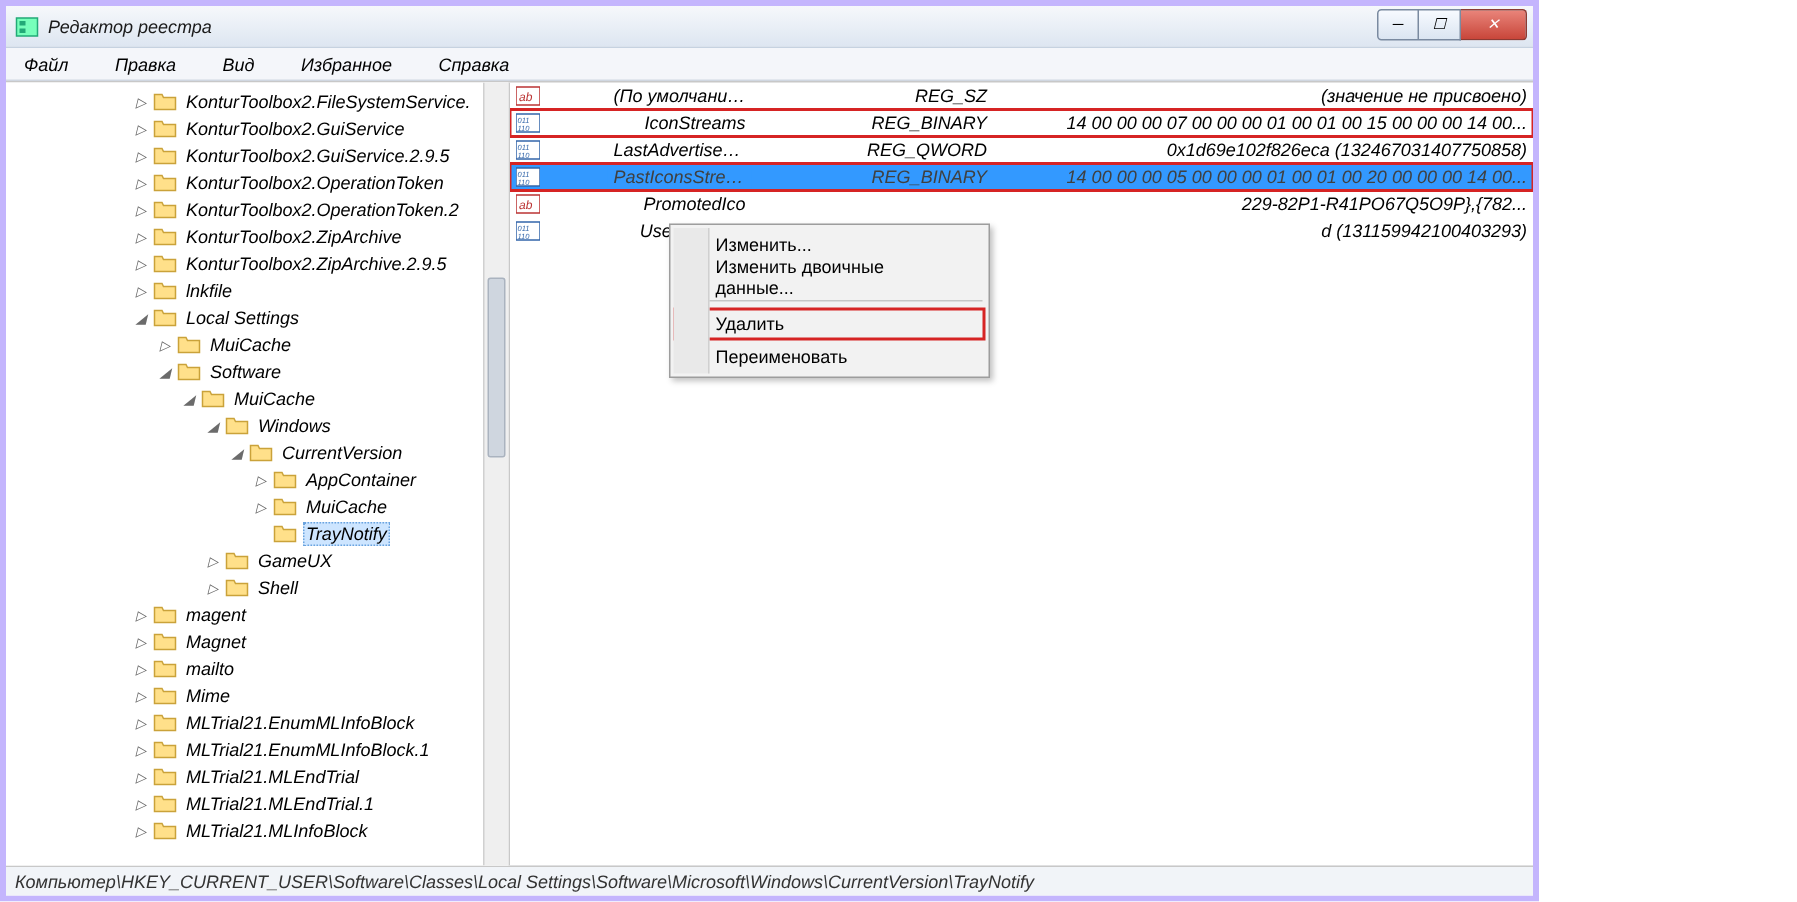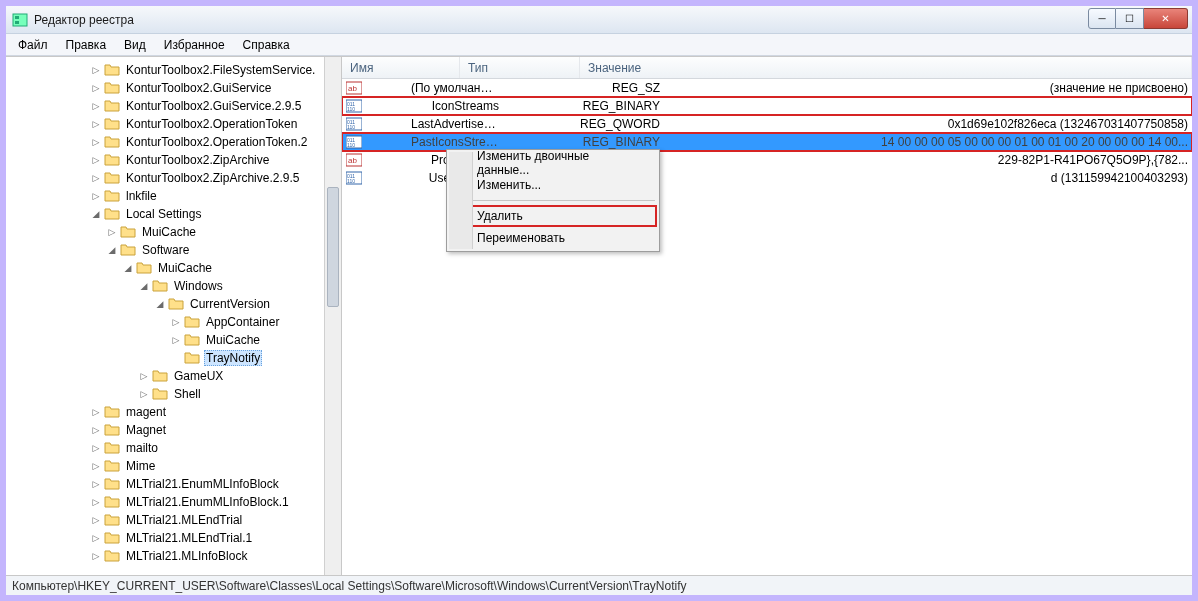--- a/index.html
+++ b/index.html
@@ -7,31 +7,31 @@
     margin: 0; padding: 0;
     font-family: "Segoe UI", Tahoma, sans-serif;
     font-size: 12px;
     background: #fff;
     color: #000;
     width: 1198px; height: 601px;
     overflow: hidden;
     position: relative;
   }
   
-  .window { width: 1198px; height: 601px; border: 6px solid #c4b5fd; background: #fff; display: flex; flex-direction: column; }
+  .window { width: 1026px; height: 601px; border: 4px solid #c4b5fd; background: #fff; display: flex; flex-direction: column; font-style: italic; }
   .titlebar { height: 28px; background: linear-gradient(#f6f8fb,#dde6f1); display: flex; align-items: center; padding-left: 6px; border-bottom: 1px solid #c6d2e0; }
   .titleicon { width:16px; height:16px; margin-right:6px; }
   .titletext { flex:1; color:#1a1a1a; }
   .winbtns { display:flex; height:21px; margin-right:4px; margin-top:-3px; }
   .winbtn { width:28px; height:21px; border:1px solid #7a8aa0; background:linear-gradient(#f7faff,#dbe5f1); display:flex; align-items:center; justify-content:center; font-size:10px; }
   .winbtn + .winbtn { border-left:none; }
   .winbtn.min { border-top-left-radius:3px; border-bottom-left-radius:3px; }
   .winbtn.close { width:44px; border-top-right-radius:3px; border-bottom-right-radius:3px; background:linear-gradient(#e9847a,#c8463a); color:#fff; border-color:#8c3a33;}
   
-  .menubar { height:22px; display:flex; align-items:center; background:#f4f6fa; padding:0 4px; border-bottom:1px solid #d0d7e1; gap:2px;}
+  .menubar { height:22px; display:flex; align-items:center; background:#f4f6fa; padding:0 4px; border-bottom:1px solid #d0d7e1; gap:15px;}
   .menuitem { padding:2px 8px; cursor:default; }
   
   .content { flex:1; display:flex; min-height:0; border-top:1px solid #c8c8c8; }
   .left { width:336px; border-right:1px solid #c8c8c8; overflow:hidden; position:relative; background:#fff; }
   .right { flex:1; display:flex; flex-direction:column; overflow:hidden; }
   .headerrow { display:flex; background:#fff; border-bottom:1px solid #d4d8dd; height:22px; align-items:center; font-weight:normal; }
   .hcell { padding:0 8px; border-right:1px solid #e5e8ec; height:100%; display:flex; align-items:center; color:#4b647f; background:linear-gradient(#fdfefe,#eef2f6);}
   .c-name{width:118px;} .c-type{width:120px;} .c-val{flex:1;}
   .rows { flex:1; overflow:auto; position:relative; }
   .row { display:flex; height:18px; align-items:center; font-size:12px;text-align:right; }
@@ -317,43 +317,39 @@
               <path d="M1 3h5l1 2h8v8H1z" fill="#ffe08a" stroke="#caa23a"></path>
             </svg>
             <span class="label">MLTrial21.MLInfoBlock</span>
           </div>
         </div>
       <div class="vscroll">
         <div class="thumb" style="top:130px;height:120px;"></div>
       </div>
     </div>
     <div class="right">
-      <div class="headerrow">
-        <div class="hcell c-name">Имя</div>
-        <div class="hcell c-type">Тип</div>
-        <div class="hcell c-val">Значение</div>
-      </div>
       <div class="rows" id="rows">
           <div class="row">
             <svg class="icon" viewBox="0 0 16 16">
               <rect x="0" y="2" width="16" height="12" fill="#fff" stroke="#b33"></rect>
               <text x="2" y="11" font-size="8" fill="#b33" font-family="sans-serif">ab</text>
             </svg>
             <span class="cell n">(По умолчанию)</span>
             <span class="cell t">REG_SZ</span>
             <span class="cell v">(значение не присвоено)</span>
           </div>
           <div class="row redbox">
             <svg class="icon" viewBox="0 0 16 16">
               <rect x="0" y="2" width="16" height="12" fill="#fff" stroke="#36a"></rect>
               <text x="1" y="8" font-size="5" fill="#36a">011</text>
               <text x="1" y="13" font-size="5" fill="#36a">110</text>
             </svg>
             <span class="cell n">IconStreams</span>
             <span class="cell t">REG_BINARY</span>
+            <span class="cell v">14 00 00 00 07 00 00 00 01 00 01 00 15 00 00 00 14 00...</span>
           </div>
           <div class="row">
             <svg class="icon" viewBox="0 0 16 16">
               <rect x="0" y="2" width="16" height="12" fill="#fff" stroke="#36a"></rect>
               <text x="1" y="8" font-size="5" fill="#36a">011</text>
               <text x="1" y="13" font-size="5" fill="#36a">110</text>
             </svg>
             <span class="cell n">LastAdvertiseme...</span>
             <span class="cell t">REG_QWORD</span>
             <span class="cell v">0x1d69e102f826eca (132467031407750858)</span>
@@ -391,18 +387,18 @@
     </div>
   </div>
 
   <div class="statusbar">
     <span>Компьютер\HKEY_CURRENT_USER\Software\Classes\Local Settings\Software\Microsoft\Windows\CurrentVersion\TrayNotify</span>
   </div>
 </div>
 
 <div class="ctxmenu" id="ctxmenu" style="left:446px; top:149px;">
   <div class="iconstrip"></div>
-<div class="mi">Изменить двоичные данные...</div>
-    <div class="mi">Изменить...</div>
+<div class="mi">Изменить...</div>
+    <div class="mi">Изменить двоичные данные...</div>
     <div class="sep"></div>
     <div class="mi redbox">Удалить</div>
     <div class="mi">Переименовать</div>
   </div>
 
 </body></html>

